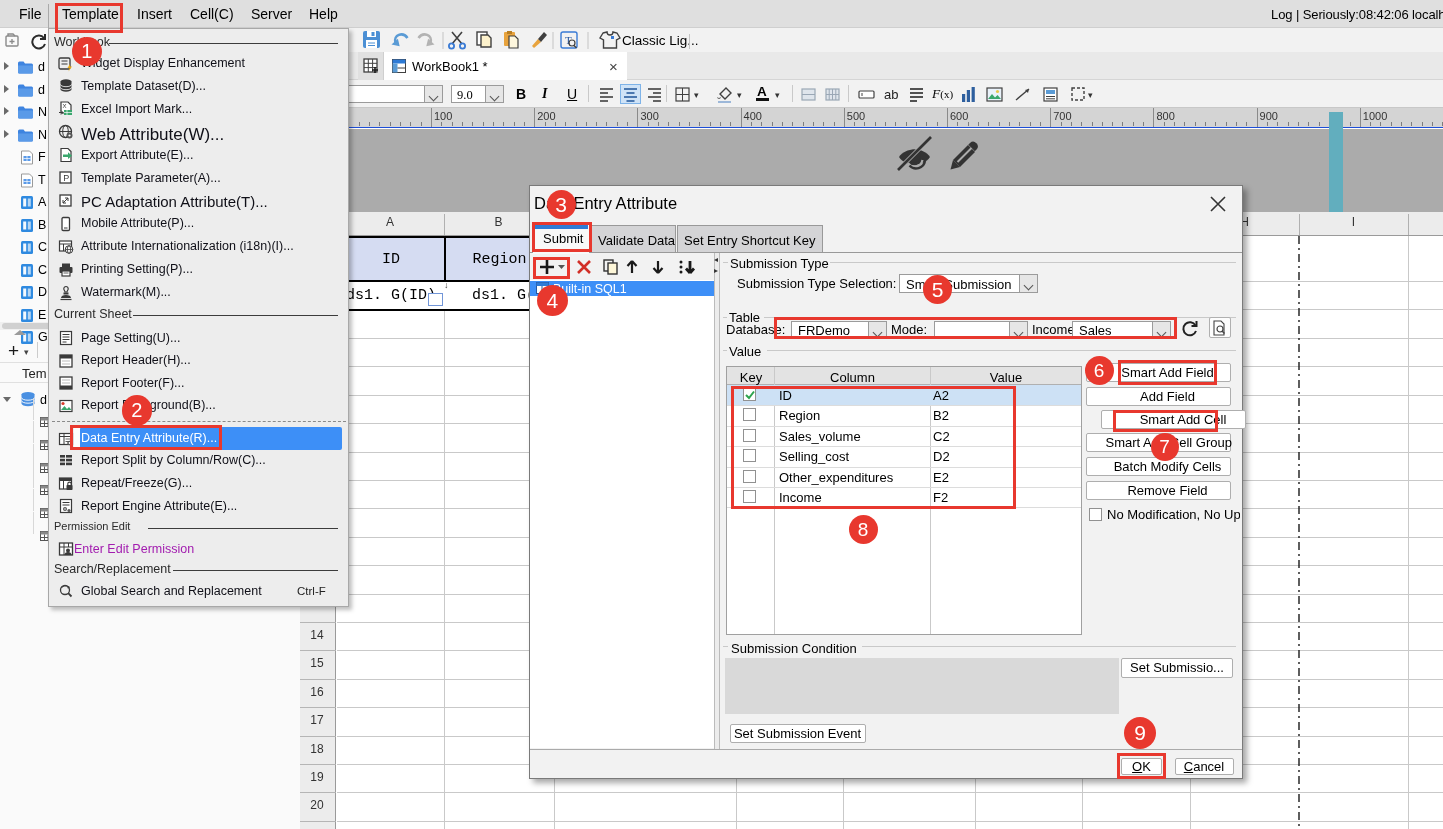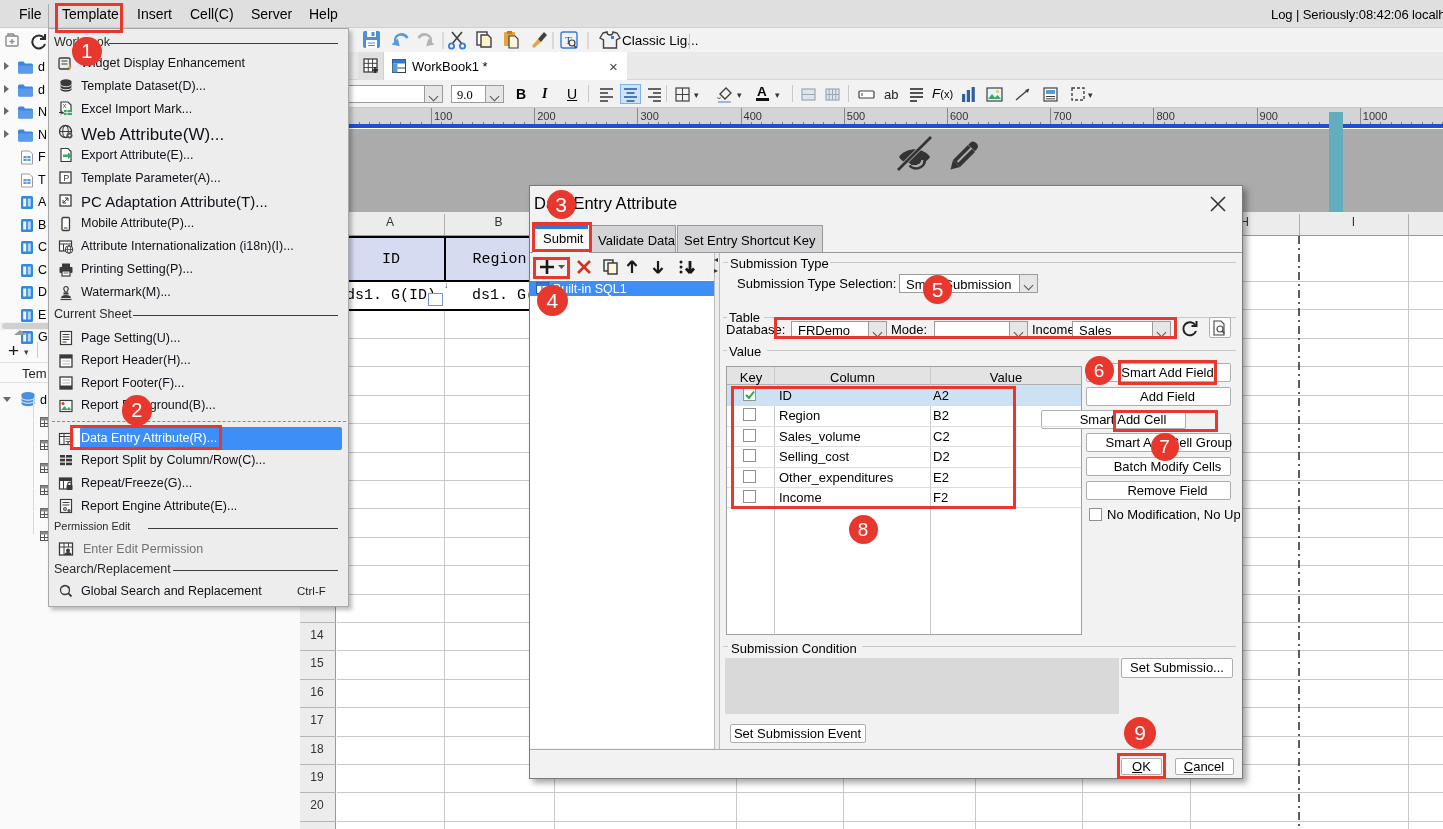--- a/index.html
+++ b/index.html
@@ -314,21 +314,21 @@
     </svg>
 <div class="abs" style="left:884px;top:87px;font-size:13px;color:#222;">ab</div>
 <svg class="abs" style="left:908px;top:86px;" width="17" height="17">
       <g stroke="#404040" stroke-width="1.8">
         <line x1="2" y1="3" x2="15" y2="3"></line>
         <line x1="2" y1="7" x2="15" y2="7"></line>
         <line x1="2" y1="11" x2="15" y2="11"></line>
         <line x1="2" y1="15" x2="9" y2="15"></line>
       </g>
     </svg>
-<div class="abs" style="left:932px;top:86px;font-size:13.5px;font-family:Liberation Sans, sans-serif;"><i>F</i><span style="font-size:11px;">(x)</span></div>
+<div class="abs" style="left:932px;top:86px;font-size:13.5px;font-family:Liberation Serif, serif;"><i>F</i><span style="font-size:11px;">(x)</span></div>
 <svg class="abs" style="left:960px;top:86px;" width="17" height="17">
       <rect x="2" y="8" width="3.2" height="8" fill="#2e5f9e"></rect>
       <rect x="6.8" y="4" width="3.2" height="12" fill="#2e5f9e"></rect>
       <rect x="11.6" y="1" width="3.2" height="15" fill="#2e5f9e"></rect>
     </svg>
 <svg class="abs" style="left:986px;top:86px;" width="17" height="17">
       <rect x="1" y="2" width="15" height="13" fill="#eaf2fa" stroke="#404040" stroke-width="1.2"></rect>
       <path d="M2 13 l4-5 l3 3.5 l2.5-2.5 l3.5 4z" fill="#3aa76d"></path>
       <circle cx="11.5" cy="5.5" r="1.6" fill="#e6c84a"></circle>
     </svg>
@@ -356,21 +356,21 @@
       <line x1="1" y1="34" x2="34" y2="1" stroke="#333" stroke-width="2.6"></line>
     </svg>
 <svg class="abs" style="left:947px;top:136px;z-index:6;" width="36" height="36">
       <path d="M6 24 L21 9 l7 7 L13 31 z" fill="#333"></path>
       <path d="M23 7 a4.6 4.6 0 0 1 6.5 6.5 l-1.7 1.7 l-6.5 -6.5 z" fill="#333"></path>
       <path d="M6 24 L13 31 L3.5 33.5 z" fill="#333"></path>
       <path d="M10.5 26 L24.5 12" stroke="#ababab" stroke-width="2" fill="none"></path>
     </svg>
 </div>
 
-<div class="abs" id="ruler" style="left:300px;top:108px;width:1143px;height:20px;background:#d4d4d4;border-bottom:4px solid #1d4ed8;overflow:hidden;">
+<div class="abs" id="ruler" style="left:300px;top:108px;width:1143px;height:20px;background:#d4d4d4;border-bottom:1px solid #1d4ed8;overflow:hidden;">
   <div style="position:absolute;left:131.0px;top:0px;width:1px;height:19px;background:#8a8a8a;"></div>
   <div style="position:absolute;left:134.0px;top:2px;font-size:11px;color:#333;">100</div>
   <div style="position:absolute;left:234.2px;top:0px;width:1px;height:19px;background:#8a8a8a;"></div>
   <div style="position:absolute;left:237.2px;top:2px;font-size:11px;color:#333;">200</div>
   <div style="position:absolute;left:337.4px;top:0px;width:1px;height:19px;background:#8a8a8a;"></div>
   <div style="position:absolute;left:340.4px;top:2px;font-size:11px;color:#333;">300</div>
   <div style="position:absolute;left:440.6px;top:0px;width:1px;height:19px;background:#8a8a8a;"></div>
   <div style="position:absolute;left:443.6px;top:2px;font-size:11px;color:#333;">400</div>
   <div style="position:absolute;left:543.8px;top:0px;width:1px;height:19px;background:#8a8a8a;"></div>
   <div style="position:absolute;left:546.8px;top:2px;font-size:11px;color:#333;">500</div>
@@ -799,21 +799,21 @@
         <line x1="4.5" y1="4.5" x2="11.5" y2="4.5" stroke="#3a3a3a"></line>
         <line x1="4.5" y1="7" x2="11.5" y2="7" stroke="#3a3a3a"></line>
         <circle cx="7" cy="11" r="2" fill="#555"></circle>
         <circle cx="7" cy="11" r="0.8" fill="#fff"></circle>
         <circle cx="11" cy="12.5" r="1.6" fill="#555"></circle>
       </svg>
     </div>
 <div class="abs" style="left:54px;top:519.5px;font-size:11px;color:#2a2a2a;z-index:21;">Permission Edit</div>
 <div class="abs" style="left:148px;top:527.5px;width:190px;height:1px;background:#3c3c3c;z-index:21;"></div>
 <div class="abs" style="left:50px;top:538.7px;width:297px;height:21px;z-index:21;"></div>
-<div class="abs" style="left:83px;top:541.7px;font-size:12.5px;color:#737373;z-index:22;white-space:nowrap;">Enter Edit Permission</div>
+<div class="abs" style="left:74px;top:541.7px;font-size:12.5px;color:#a21caf;z-index:22;white-space:nowrap;">Enter Edit Permission</div>
 <div class="abs" style="left:0px;top:549.2px;z-index:22;">
       <svg width="16" height="16" viewBox="0 0 16 16" style="position:absolute;left:58px;top:-8px;">
         <rect x="1.5" y="2" width="13" height="12" fill="#fff" stroke="#3a3a3a" stroke-width="1.3"></rect>
         <line x1="1.5" y1="6" x2="14.5" y2="6" stroke="#3a3a3a"></line>
         <line x1="6" y1="2" x2="6" y2="14" stroke="#3a3a3a"></line>
         <line x1="10.5" y1="2" x2="10.5" y2="6" stroke="#3a3a3a"></line>
         <circle cx="10" cy="9.5" r="2" fill="#3a3a3a"></circle>
         <path d="M6.5 14 c0-2 1.5-3 3.5-3 s3.5 1 3.5 3z" fill="#3a3a3a"></path>
       </svg>
     </div>
@@ -939,21 +939,21 @@
 <div class="abs" style="left:743px;top:469.6px;width:13px;height:13px;background:#fff;border:1px solid #919191;z-index:33;"></div>
 <div class="abs" style="left:779px;top:469.6px;font-size:13px;z-index:33;">Other_expenditures</div>
 <div class="abs" style="left:933px;top:469.6px;font-size:13px;z-index:33;">E2</div>
 <div class="abs" style="left:727px;top:487.0px;width:354px;height:1px;background:#dcdcdc;z-index:32;"></div>
 <div class="abs" style="left:743px;top:490.0px;width:13px;height:13px;background:#fff;border:1px solid #919191;z-index:33;"></div>
 <div class="abs" style="left:779px;top:490.0px;font-size:13px;z-index:33;">Income</div>
 <div class="abs" style="left:933px;top:490.0px;font-size:13px;z-index:33;">F2</div>
 <div class="abs" style="left:727px;top:507.4px;width:354px;height:1px;background:#dcdcdc;z-index:32;"></div>
 <div class="btn" style="left:1085.5px;top:363px;width:145px;height:19px;line-height:18px;text-indent:19px;z-index:31;">Smart Add Field</div>
 <div class="btn" style="left:1085.5px;top:386.7px;width:145px;height:19px;line-height:18px;text-indent:19px;z-index:31;">Add Field</div>
-<div class="btn" style="left:1041px;top:409.5px;width:145px;height:19px;line-height:18px;text-indent:19px;z-index:31;">Smart Add Cell</div>
+<div class="btn" style="left:1101px;top:409.5px;width:145px;height:19px;line-height:18px;text-indent:19px;z-index:31;">Smart Add Cell</div>
 <div class="btn" style="left:1085.5px;top:433px;width:145px;height:19px;line-height:18px;text-indent:19px;z-index:31;">Smart Add Cell Group</div>
 <div class="btn" style="left:1085.5px;top:457px;width:145px;height:19px;line-height:18px;text-indent:19px;z-index:31;">Batch Modify Cells</div>
 <div class="btn" style="left:1085.5px;top:481px;width:145px;height:19px;line-height:18px;text-indent:19px;z-index:31;">Remove Field</div>
 <div class="abs" style="left:1088.5px;top:508px;width:13px;height:13px;background:#fff;border:1px solid #919191;z-index:31;"></div>
 <div class="abs" style="left:1107px;top:507px;width:133px;overflow:hidden;white-space:nowrap;font-size:13px;z-index:31;">No Modification, No Up</div>
 <div class="abs glabel" style="left:731px;top:640.5px;z-index:31;">Submission Condition</div>
 <div class="gline" style="left:723px;top:646px;width:5px;z-index:31;"></div>
 <div class="gline" style="left:862px;top:646px;width:374px;z-index:31;"></div>
 <div class="abs" style="left:725px;top:658px;width:394px;height:55.5px;background:#d9d9d9;z-index:31;"></div>
 <div class="btn" style="left:1121px;top:658px;width:112px;height:19.5px;line-height:18px;z-index:31;">Set Submissio...</div>

